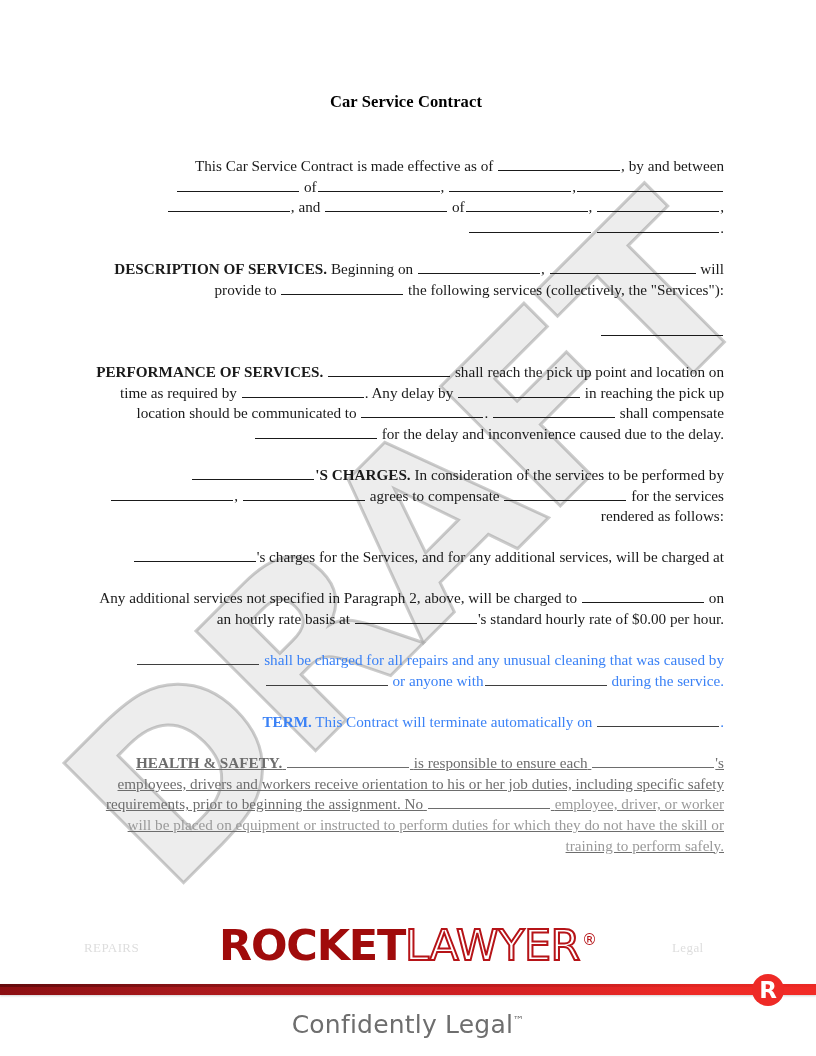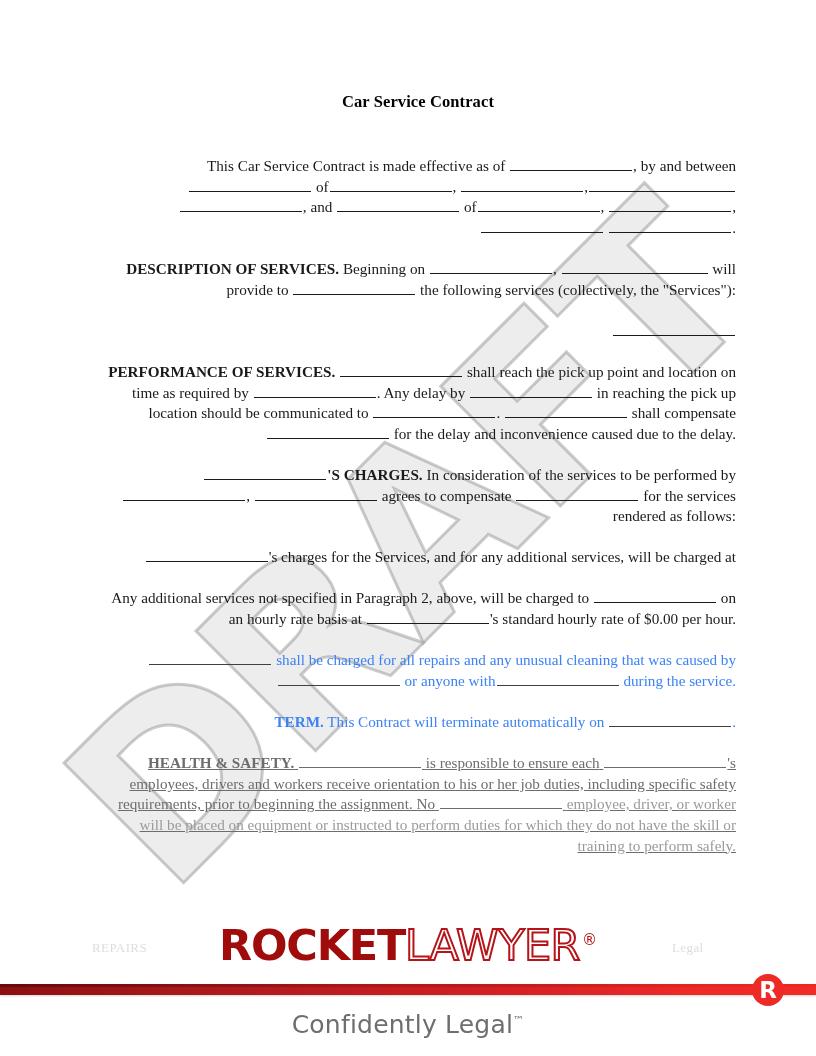--- a/index.html
+++ b/index.html
@@ -53,21 +53,21 @@
     font-size: 232px;
     letter-spacing: -6px;
     line-height: 1;
     color: rgba(140,140,140,0.16);
     white-space: nowrap;
   }
 
   
   .doc {
     position: absolute;
-    left: 100px;
+    left: 88px;
     top: 0;
     width: 636px;
     z-index: 10;
   }
   .doc-title {
     text-align: center;
     font-size: 16.5px;
     font-weight: bold;
     color: #000;
     margin: 0;
@@ -113,21 +113,21 @@
     background: #ffffff;
   }
   .ghost-text {
     position: absolute;
     font-family: "Liberation Serif", serif;
     font-size: 13px;
     color: rgba(170,170,170,0.40);
     letter-spacing: 0.4px;
     white-space: nowrap;
   }
-  .ghost-left  { left: 92px; top: 24px; }
+  .ghost-left  { left: 84px; top: 24px; }
   .ghost-right { left: 672px; top: 24px; }
 
   .logo-wrap {
     position: absolute;
     left: 0;
     top: 8px;
     width: 816px;
     text-align: center;
     line-height: 1;
   }

